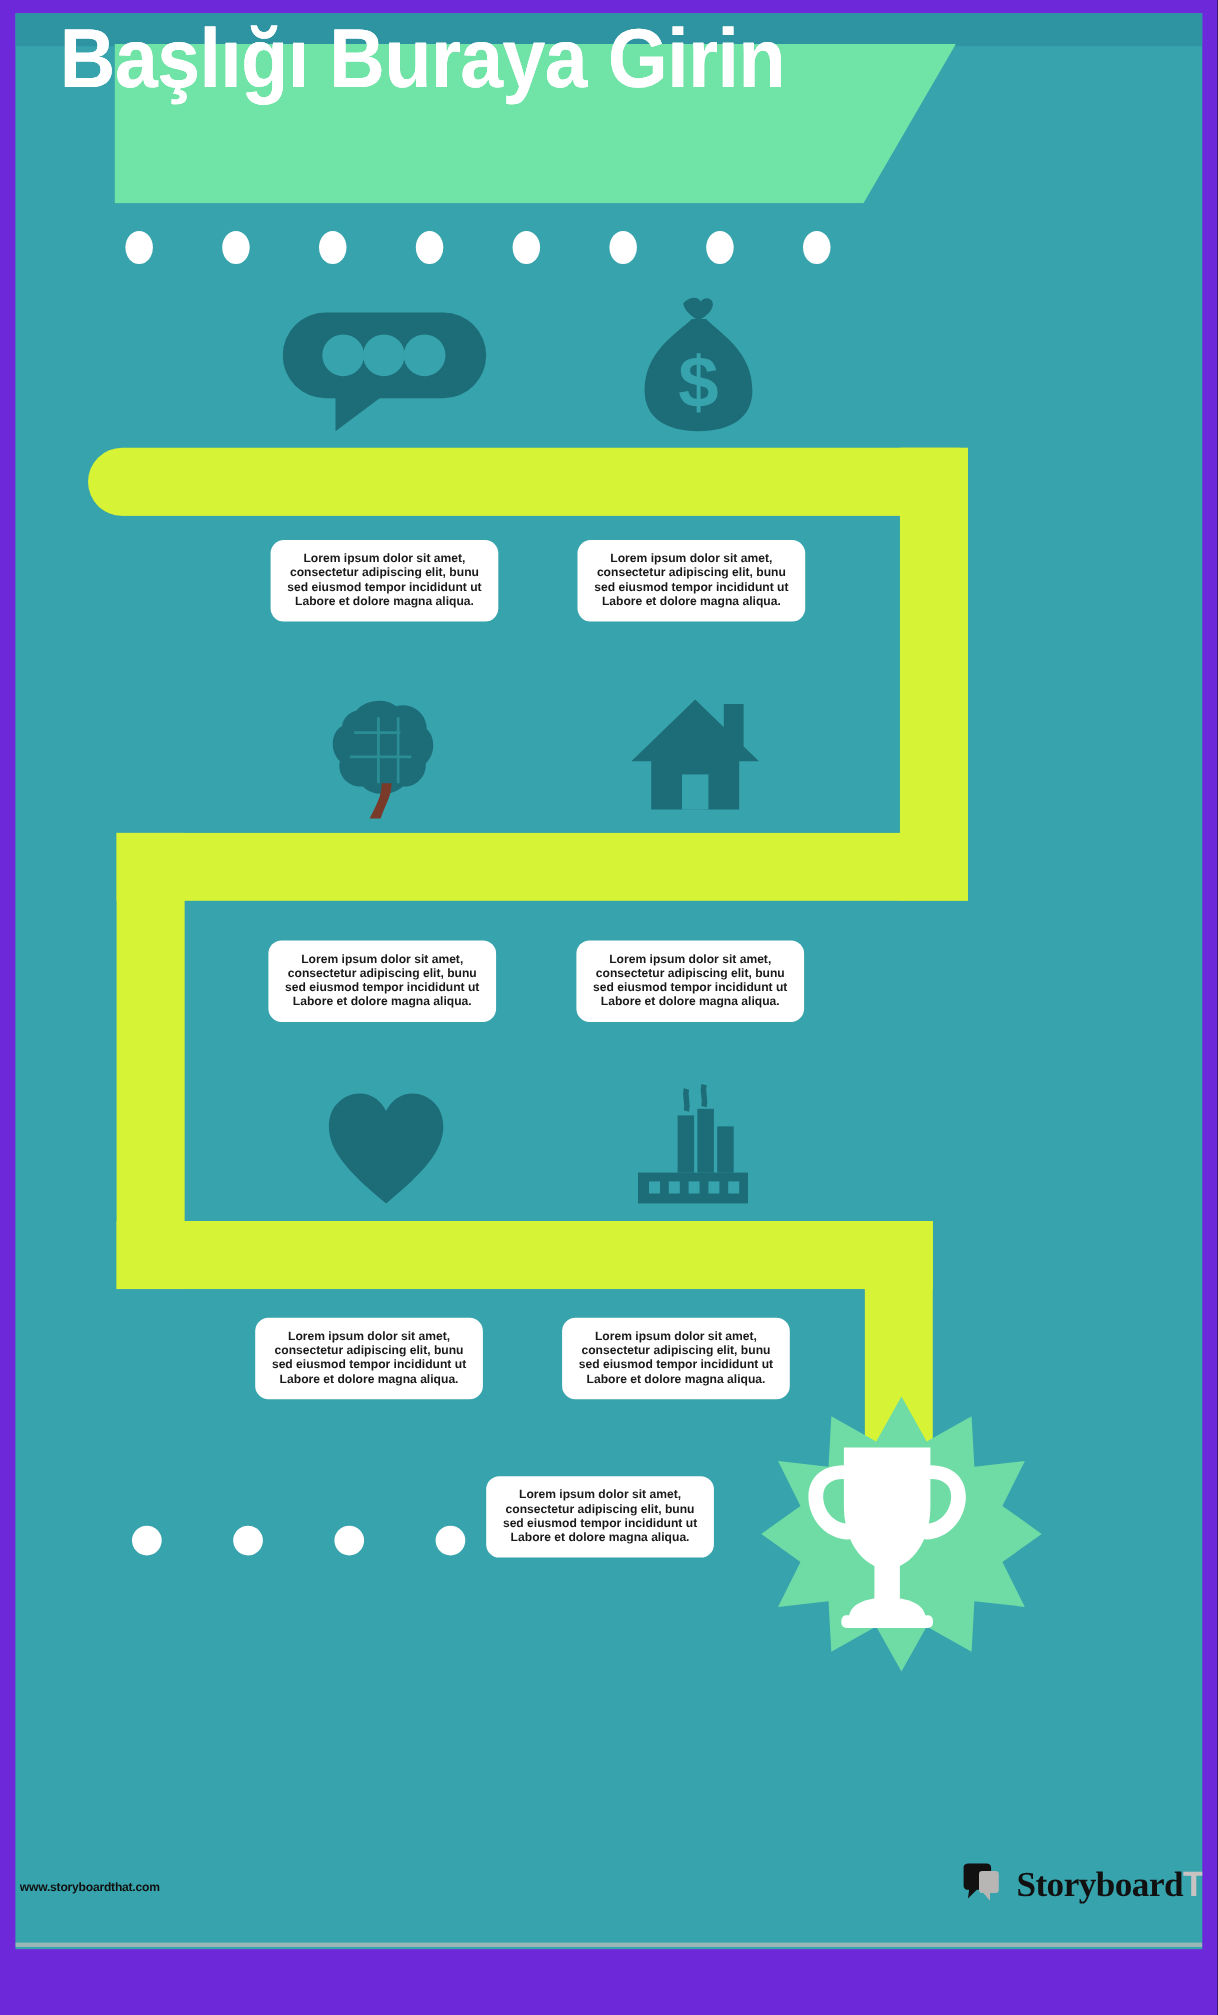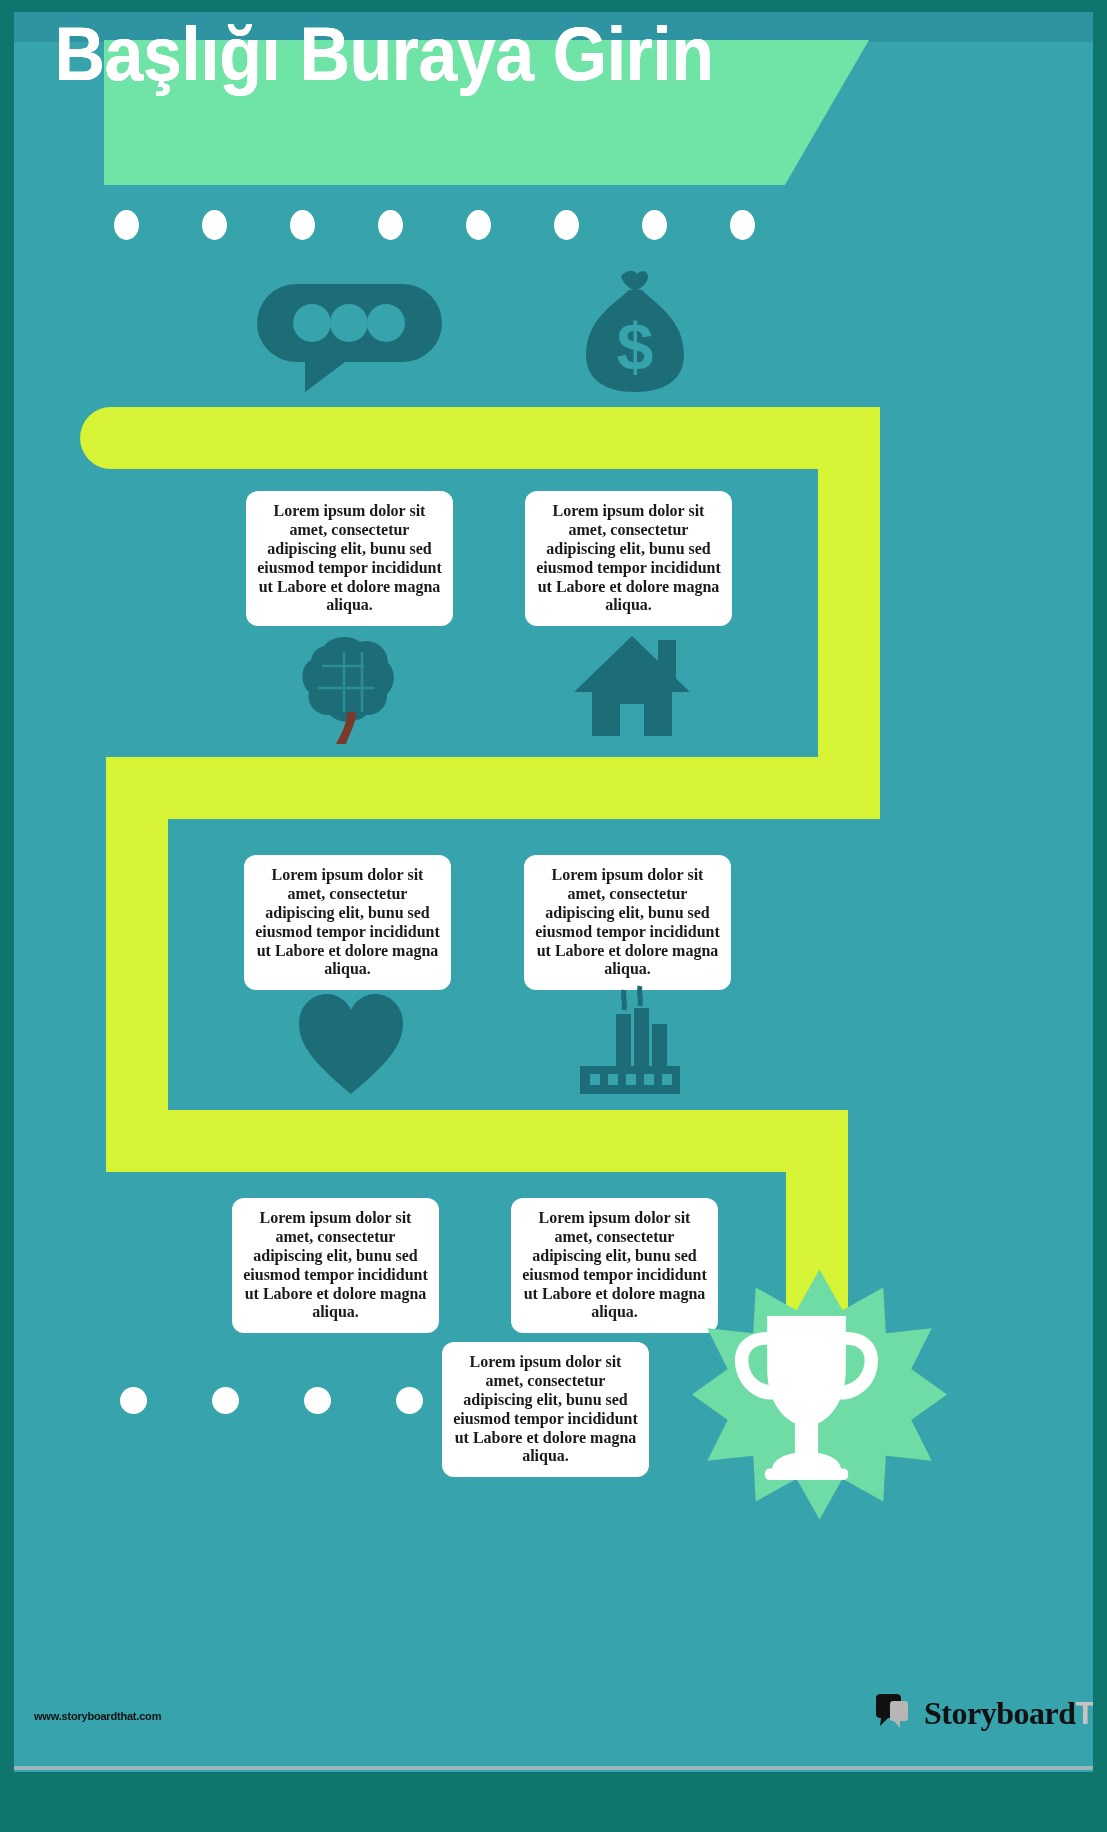--- a/index.html
+++ b/index.html
@@ -7,21 +7,21 @@
     padding: 0;
     background: #000000;
   }
   body {
     font-family: "Liberation Sans", sans-serif;
   }
   #poster {
     position: relative;
     width: 1107px;
     height: 1832px;
-    background: #0f766e;
+    background: #6d28d9;
     overflow: hidden;
   }
   
   .canvas {
     position: absolute;
     left: 14px;
     top: 12px;
     width: 1079px;
     height: 1760px;
     background: #37a3ac;
@@ -99,42 +99,42 @@
 
   
   .cut { position: absolute; background: #37a3ac; }
 
   
   .card {
     position: absolute;
     background: #ffffff;
     border-radius: 12px;
     color: #1a1a1a;
-    font-family: Liberation Serif, serif;
-    font-weight: bold;
-    font-size: 16px;
+    font-family: Liberation Sans, sans-serif;
+    font-weight: bold;
+    font-size: 11px;
     line-height: 1.18;
     text-align: center;
     padding: 11px 9px;
     box-sizing: border-box;
     width: 207px;
   }
 
   
   .icon { position: absolute; }
   .icon svg { display: block; }
 
   
   .burst { position: absolute; left: 678px; top: 1255px; width: 255px; height: 255px; }
   .trophy { position: absolute; left: 700px; top: 1290px; width: 185px; height: 185px; }
 
   
   .footer-url {
     position: absolute;
-    left: 20px;
+    left: 4px;
     top: 1698px;
     color: #111111;
     font-family: "Liberation Sans Narrow", "Liberation Sans", sans-serif;
     font-weight: bold;
     font-size: 11px;
     letter-spacing: -0.2px;
   }
   .logo {
     position: absolute;
     left: 860px;

